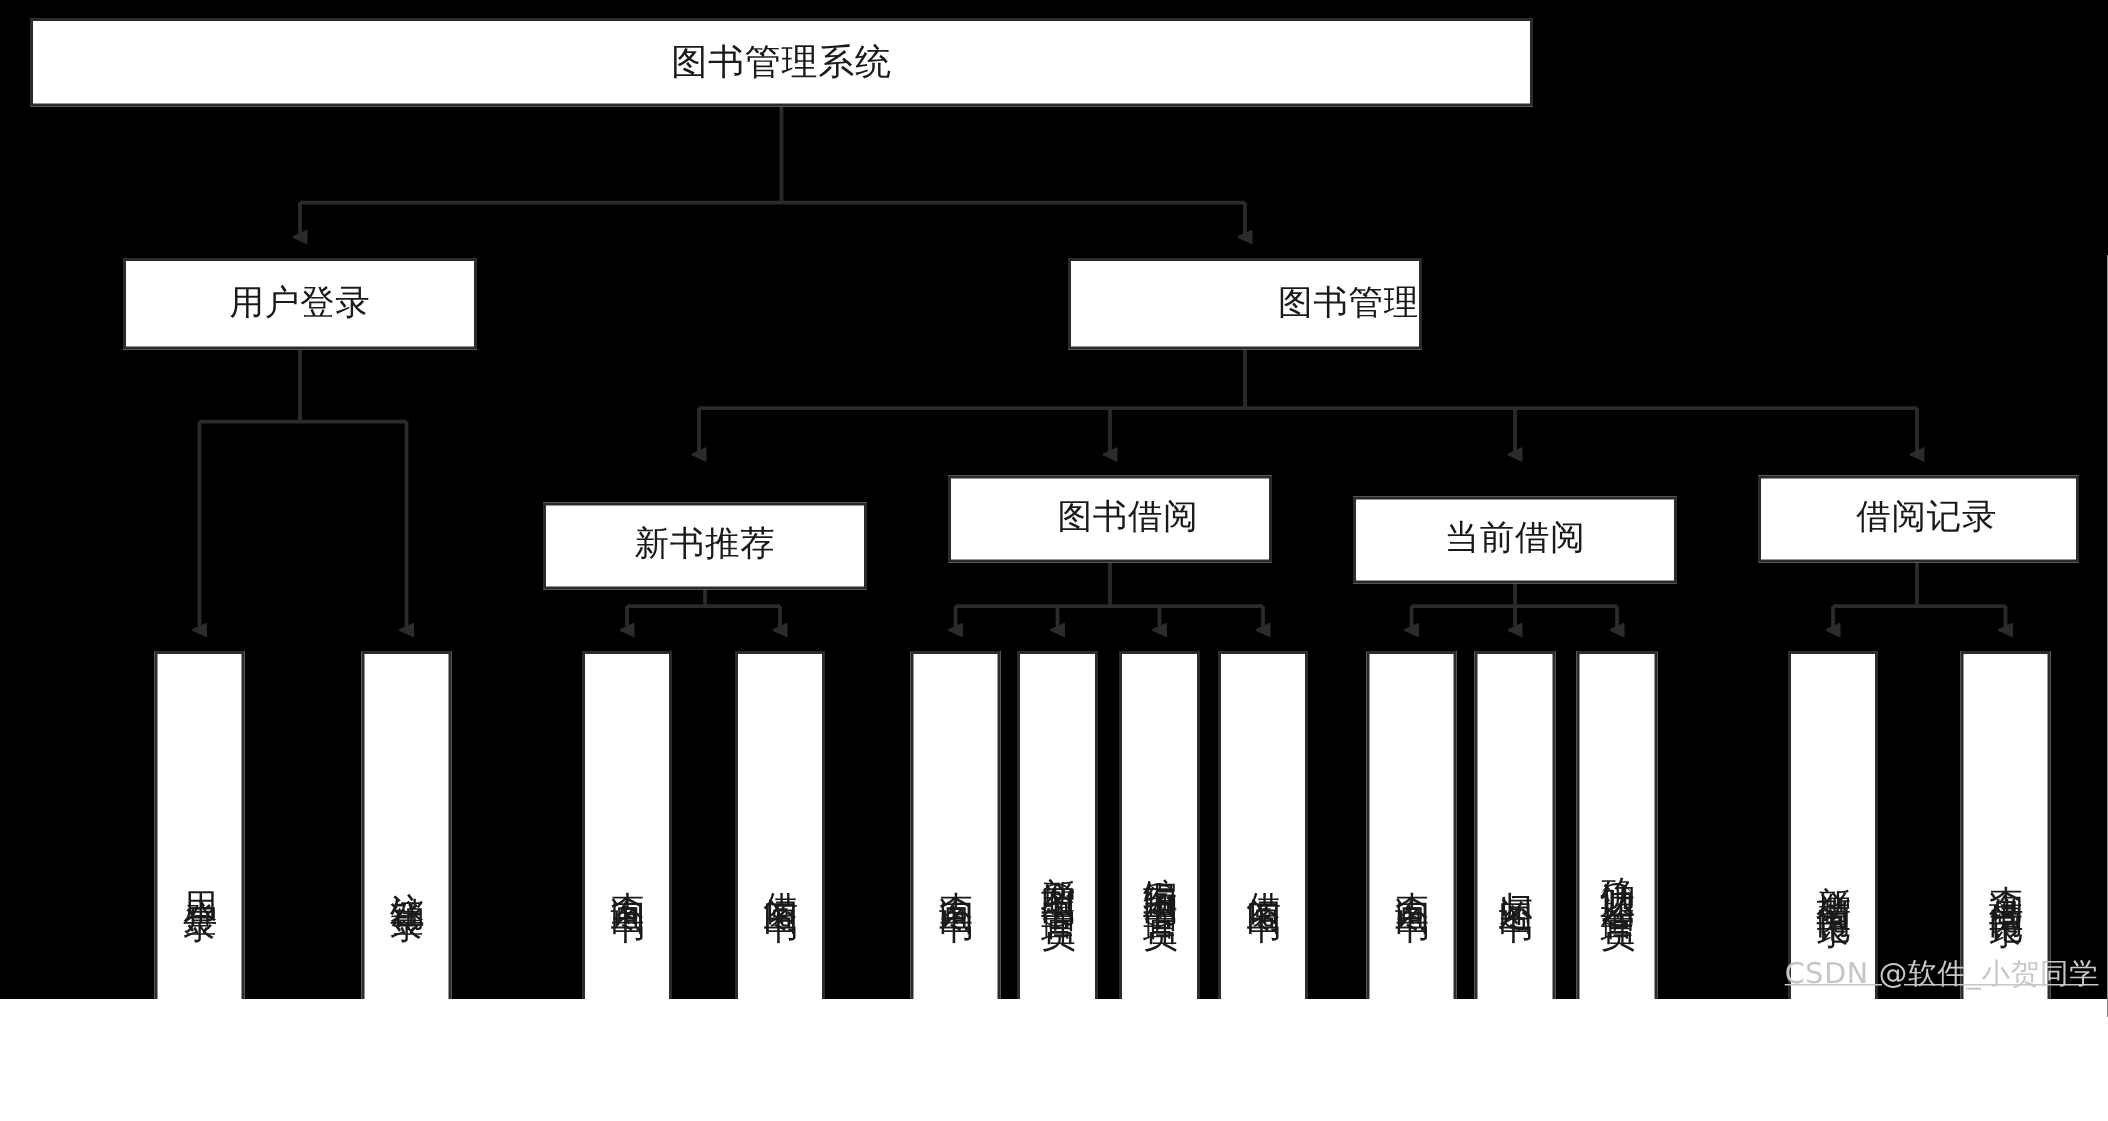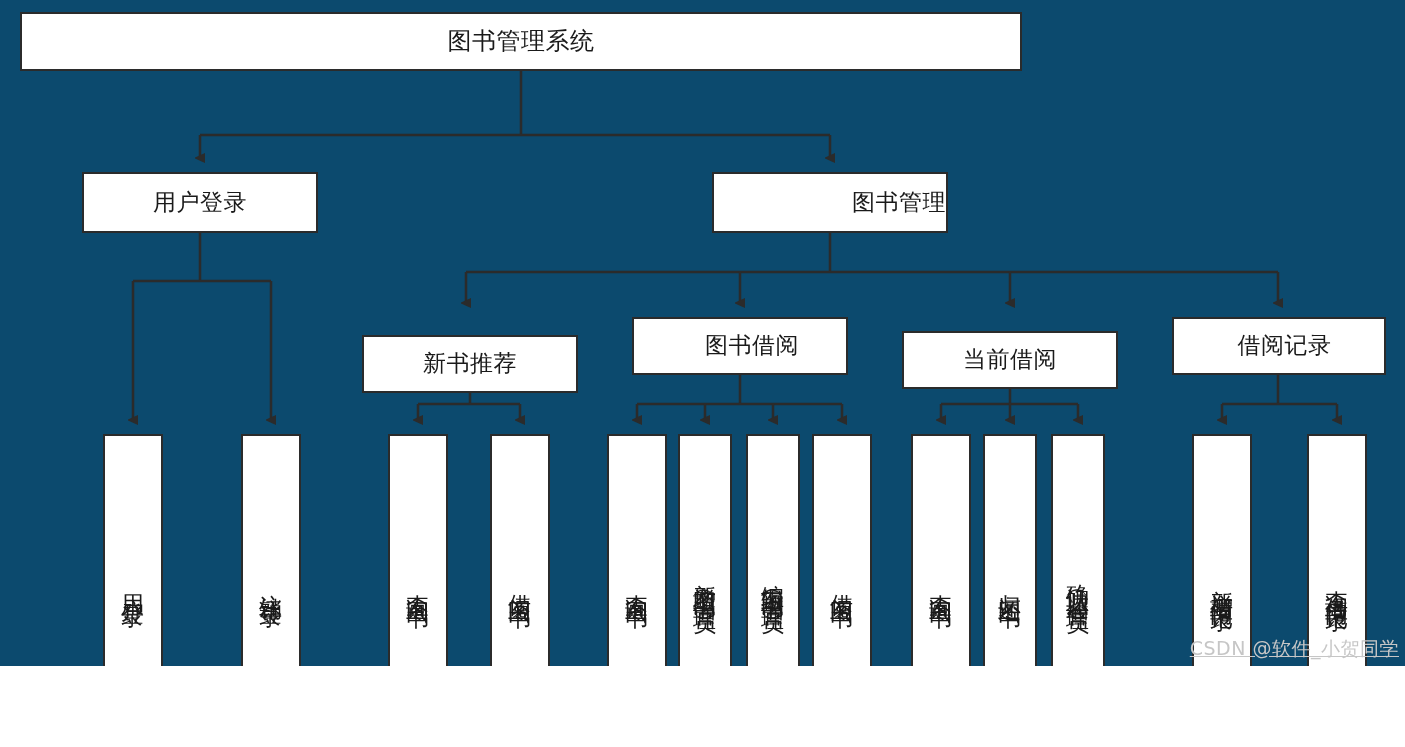--- a/index.html
+++ b/index.html
@@ -4,21 +4,21 @@
 <style>
   html, body {
     margin: 0;
     padding: 0;
     background: #ffffff;
   }
   #diagram-root {
     position: relative;
     width: 1405px;
     height: 666px;
-    background: #0c4a6e;
+    background: #000000;
     font-family: "DejaVu Sans", "Liberation Sans", sans-serif;
     overflow: hidden;
   }
   svg.connectors {
     position: absolute;
     left: 0;
     top: 0;
     width: 1405px;
     height: 747px;
     pointer-events: none;

